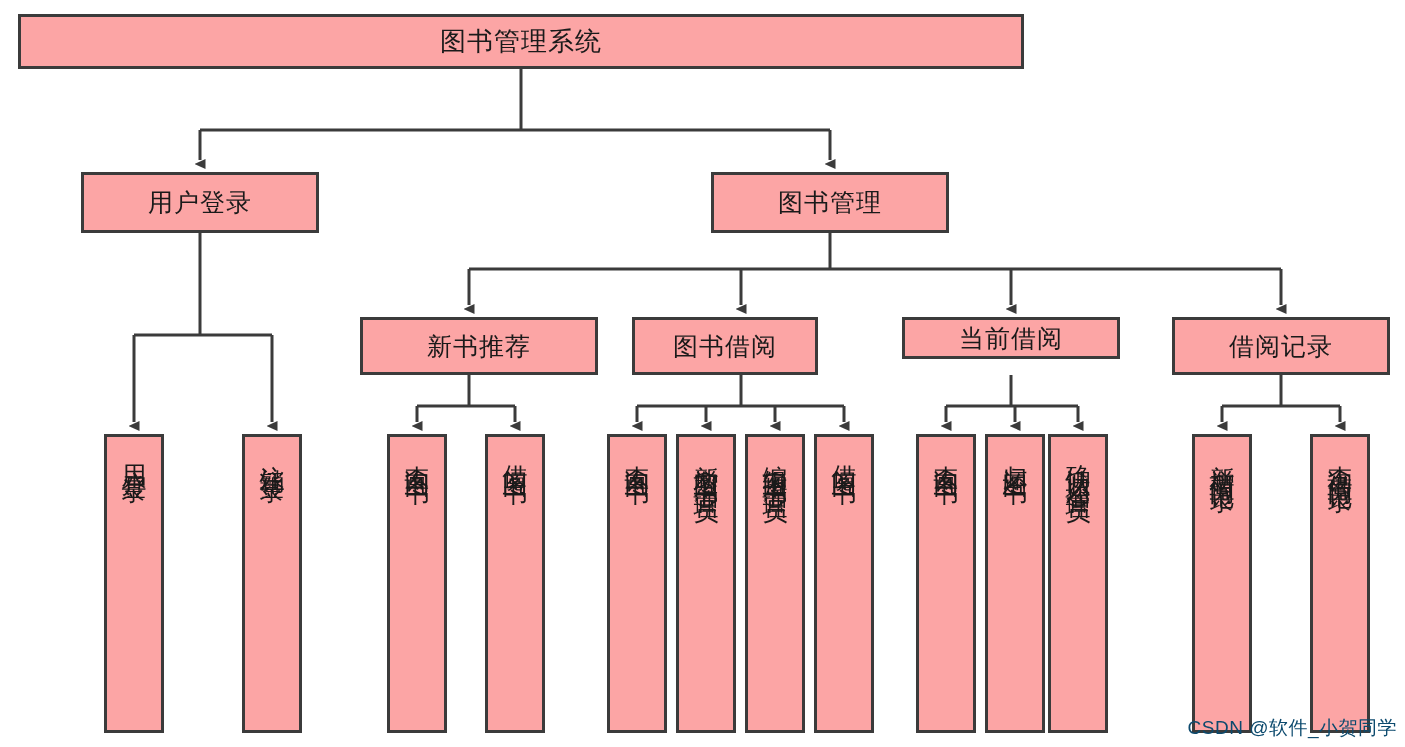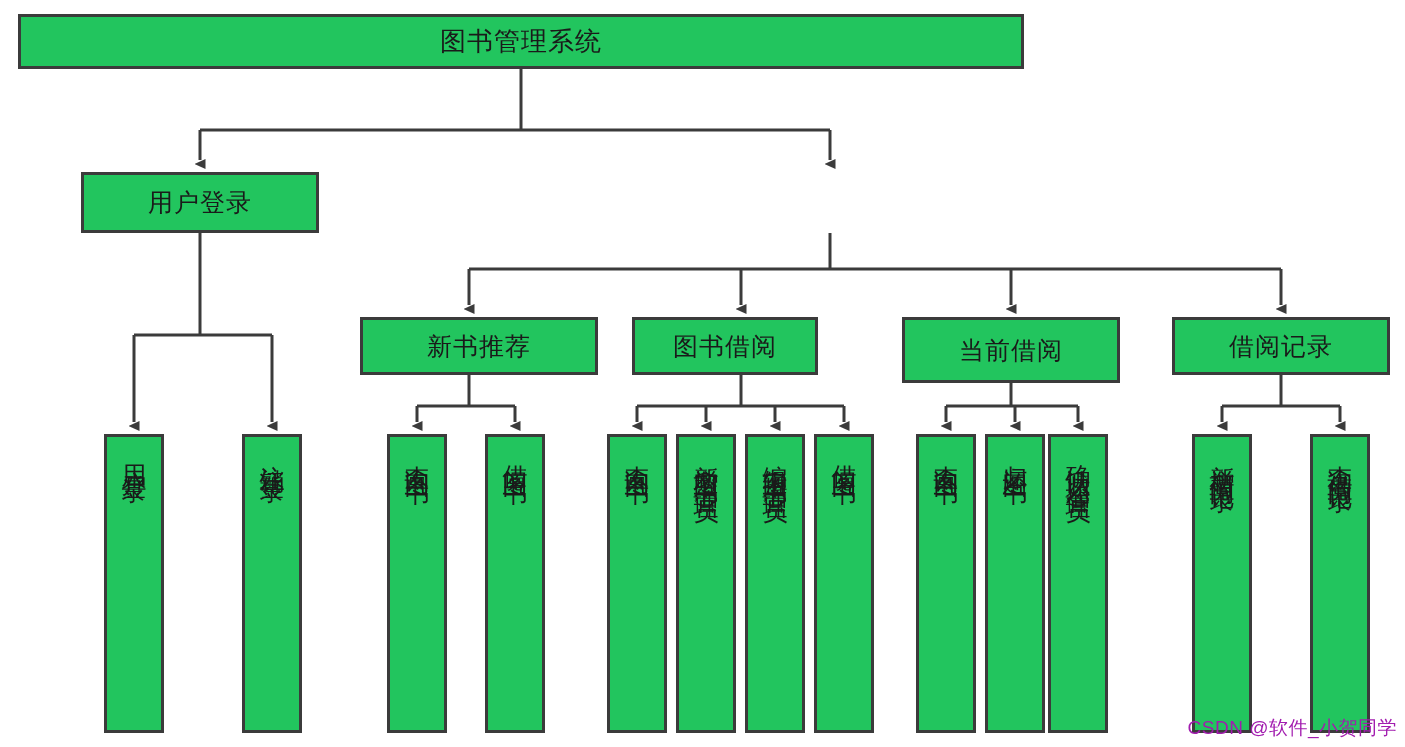--- a/index.html
+++ b/index.html
@@ -20,21 +20,21 @@
     left: 0;
     top: 0;
     width: 1405px;
     height: 747px;
     pointer-events: none;
   }
   .node {
     position: absolute;
     box-sizing: border-box;
     border: 3px solid #3b3b3b;
-    background: #22c55e;
+    background: #fca5a5;
     display: flex;
     align-items: center;
     justify-content: center;
     color: #1a1a1a;
   }
   .node.h {
     font-size: 25px;
     letter-spacing: 1px;
   }
   .node.v {
@@ -52,21 +52,21 @@
     white-space: nowrap;
   }
   .node.root {
     font-size: 26px;
   }
   #watermark {
     position: absolute;
     right: 8px;
     bottom: 6px;
     font-size: 19px;
-    color: #a21caf;
+    color: #0c4a6e;
     letter-spacing: 0.5px;
     white-space: nowrap;
   }
 </style>
 </head>
 <body>
 
 <div id="canvas">
 
   <svg id="connectors" viewBox="0 0 1405 747" xmlns="http://www.w3.org/2000/svg">
@@ -119,28 +119,31 @@
     </g>
   </svg>
 
   <div class="node h root" style="left:18px; top:14px; width:1006px; height:55px;">
     <span>图书管理系统</span>
   </div>
 
   <div class="node h" style="left:81px; top:172px; width:238px; height:61px;">
     <span>用户登录</span>
   </div>
+  <div class="node h" style="left:711px; top:172px; width:238px; height:61px;">
+    <span>图书管理</span>
+  </div>
 
   <div class="node h" style="left:360px; top:317px; width:238px; height:58px;">
     <span>新书推荐</span>
   </div>
   <div class="node h" style="left:632px; top:317px; width:186px; height:58px;">
     <span>图书借阅</span>
   </div>
-  <div class="node h" style="left:902px; top:317px; width:218px; height:66px;">
+  <div class="node h" style="left:902px; top:317px; width:218px; height:42px;">
     <span>当前借阅</span>
   </div>
   <div class="node h" style="left:1172px; top:317px; width:218px; height:58px;">
     <span>借阅记录</span>
   </div>
 
   <div class="node v" style="left:104px; top:434px; width:60px; height:299px;">
     <span class="vtext">用户登录</span>
   </div>
   <div class="node v" style="left:242px; top:434px; width:60px; height:299px;">

